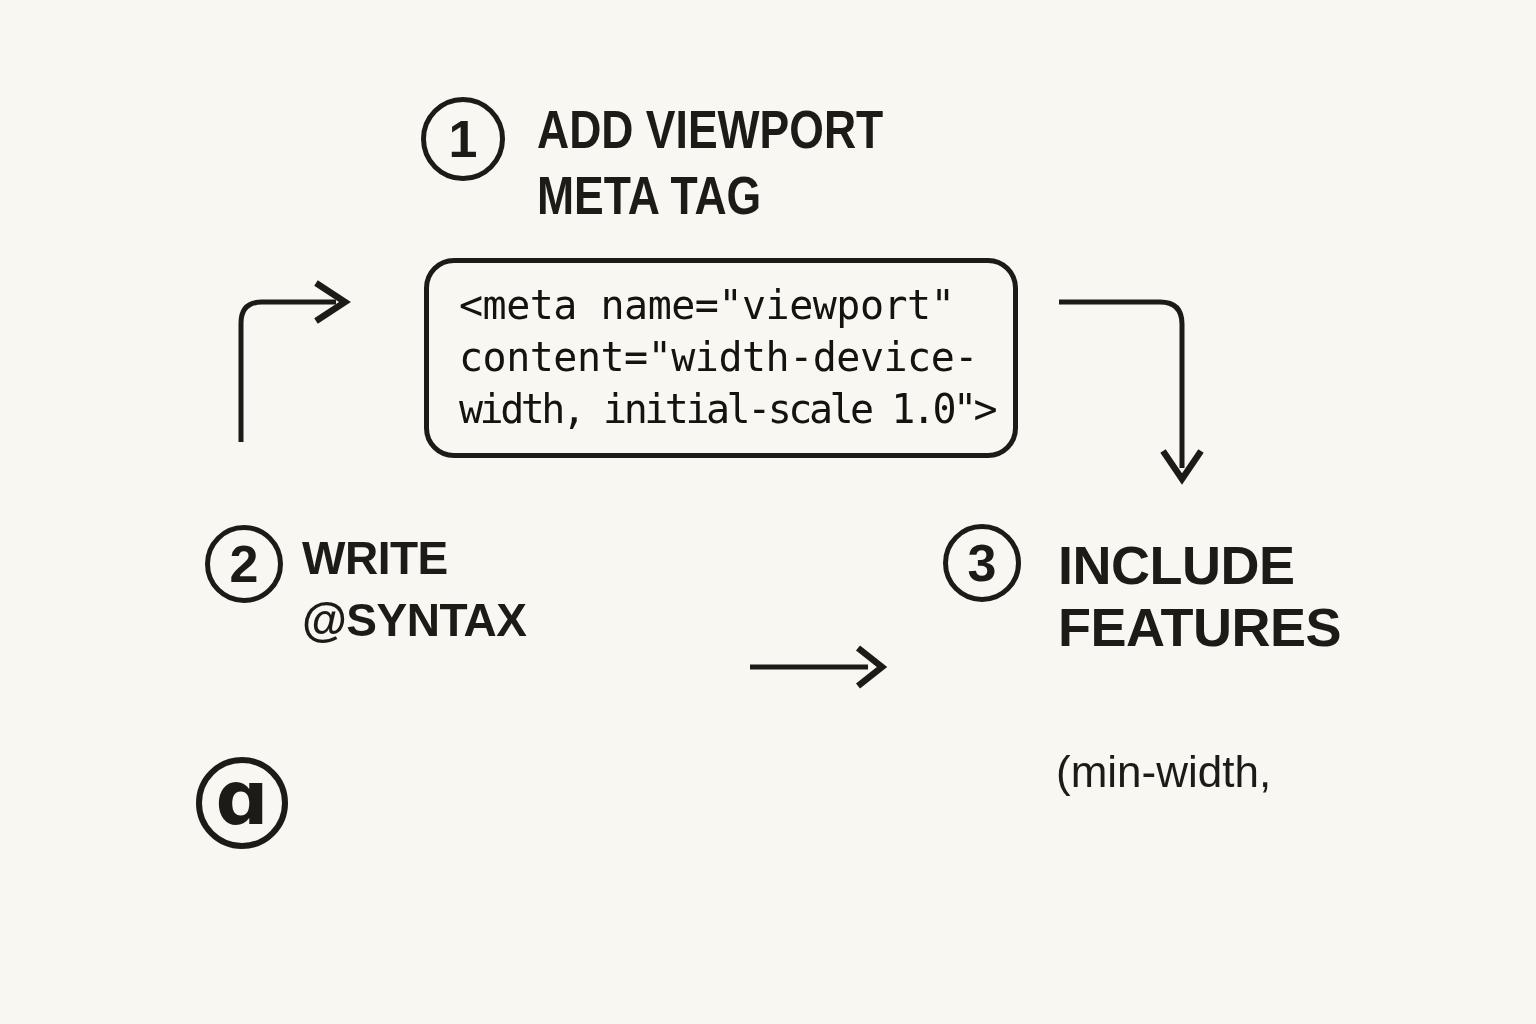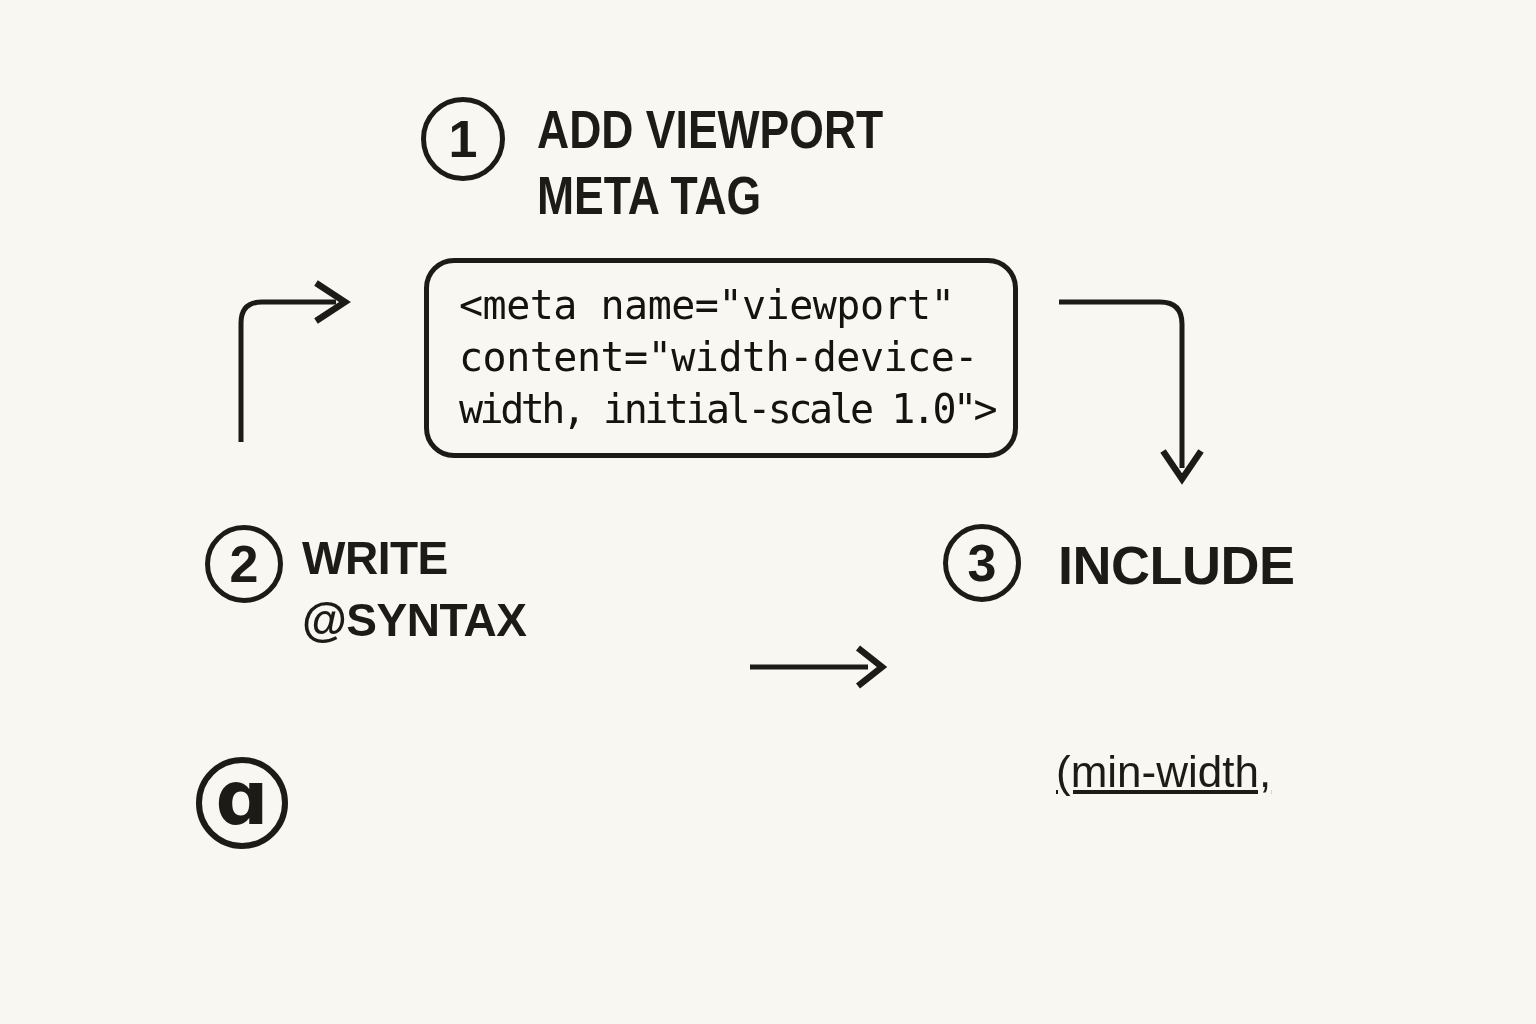--- a/index.html
+++ b/index.html
@@ -86,21 +86,20 @@
 
   
   #subtitle-3 {
     position: absolute;
     left: 1056px; top: 744px;
     font-size: 44px;
     font-weight: 400;
     line-height: 56px;
     color: #1d1b18;
     white-space: nowrap;
-    text-decoration: underline;
   }
   #subtitle-3 .line { display: block; }
 
   
   .code-box {
     position: absolute;
     left: 424px; top: 258px;
     width: 594px; height: 200px;
     box-sizing: border-box;
     border: 5px solid #1d1b18;
@@ -185,18 +184,19 @@
 
   <div class="badge" id="at-badge">
     <span class="badge-glyph">ɑ</span>
   </div>
 
   <div class="badge" id="badge-3">
     <span class="badge-number">3</span>
   </div>
   <div class="step-title" id="title-3">
     <span class="line">INCLUDE</span>
+    <span class="line">FEATURES</span>
   </div>
   <div id="subtitle-3">
     <span class="line">(min-width,</span>
   </div>
 
 </div>
 
 </body></html>

